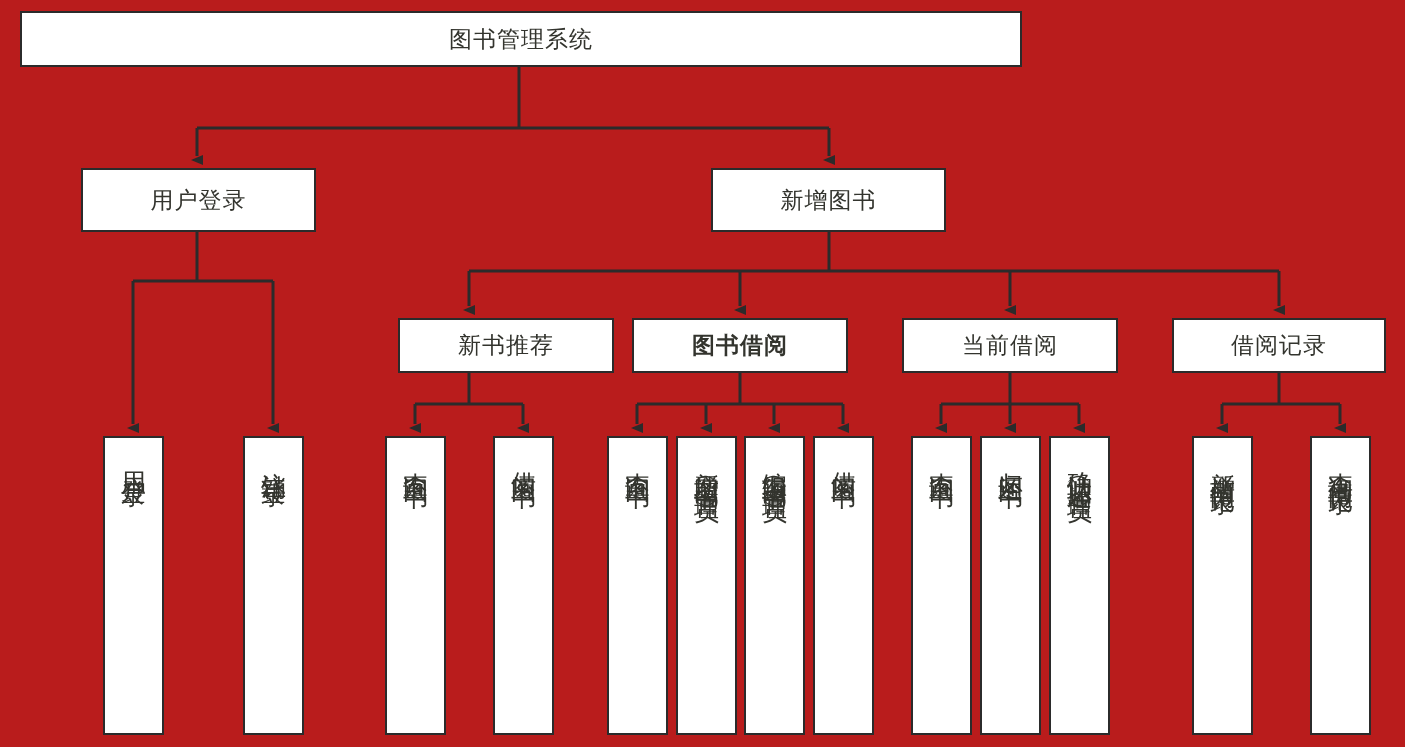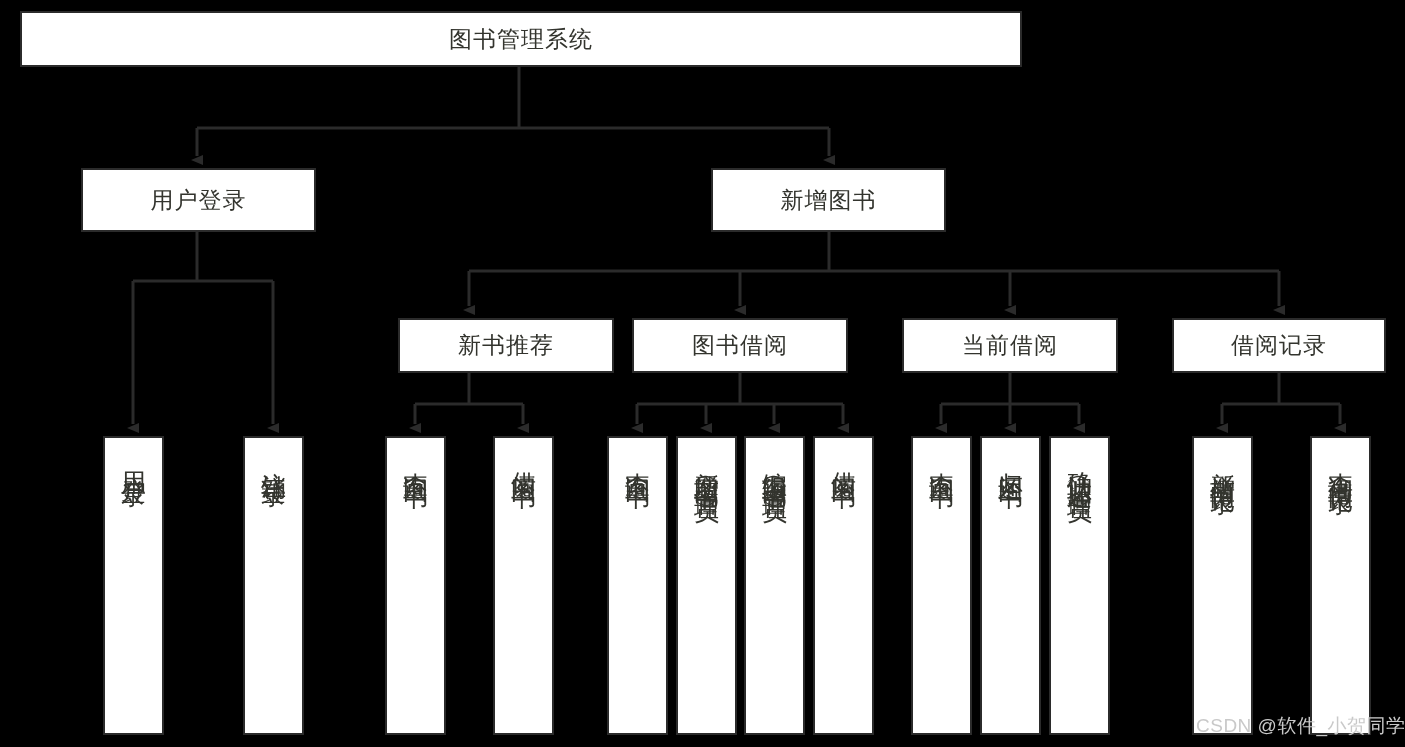--- a/index.html
+++ b/index.html
@@ -8,21 +8,21 @@
     padding: 0;
     background: #ffffff;
   }
   body {
     font-family: "Liberation Sans", "DejaVu Sans", sans-serif;
   }
   #diagram-root {
     position: relative;
     width: 1405px;
     height: 747px;
-    background: #000000;
+    background: #b91c1c;
     overflow: hidden;
   }
   #diagram-svg {
     position: absolute;
     left: 0;
     top: 0;
     width: 1405px;
     height: 747px;
   }
   .node {
@@ -140,21 +140,21 @@
   <div class="node horizontal" style="left:81px; top:168px; width:235px; height:64px;">
     <span class="label">用户登录</span>
   </div>
   <div class="node horizontal" style="left:711px; top:168px; width:235px; height:64px;">
     <span class="label">新增图书</span>
   </div>
 
   <div class="node horizontal" style="left:362px; top:318px; width:216px; height:55px;margin-left:36px;">
     <span class="label">新书推荐</span>
   </div>
-  <div class="node horizontal" style="left:632px; top:318px; width:216px; height:55px;">
+  <div class="node horizontal" style="left:632px; top:318px; width:216px; height:55px;font-weight:bold;">
     <span class="label">图书借阅</span>
   </div>
   <div class="node horizontal" style="left:1172px; top:318px; width:214px; height:55px;">
     <span class="label">借阅记录</span>
   </div>
   <div class="node horizontal" style="left:902px; top:318px; width:216px; height:55px;">
     <span class="label">当前借阅</span>
   </div>
 
   <div class="node vertical" style="left:103px; top:436px; width:61px; height:299px;">
@@ -194,15 +194,14 @@
     <span class="label">确认归还（管理员）</span>
   </div>
 
   <div class="node vertical" style="left:1192px; top:436px; width:61px; height:299px;">
     <span class="label">新增借阅记录</span>
   </div>
   <div class="node vertical" style="left:1310px; top:436px; width:61px; height:299px;">
     <span class="label">查询借阅记录</span>
   </div>
 
-  <div class="watermark" style="left:1196px; top:713px;">CSDN @软件_小贺同学</div>
 
 </div>
 
 </body></html>

